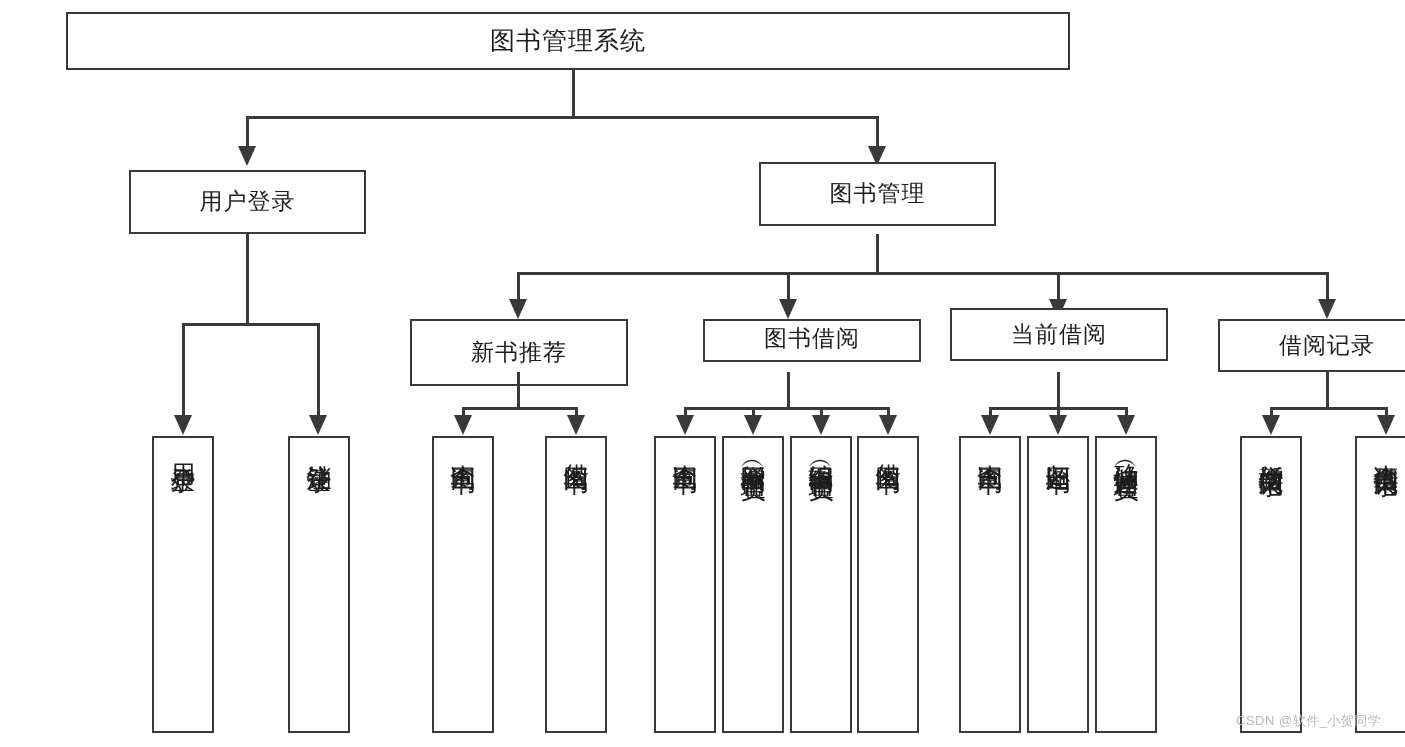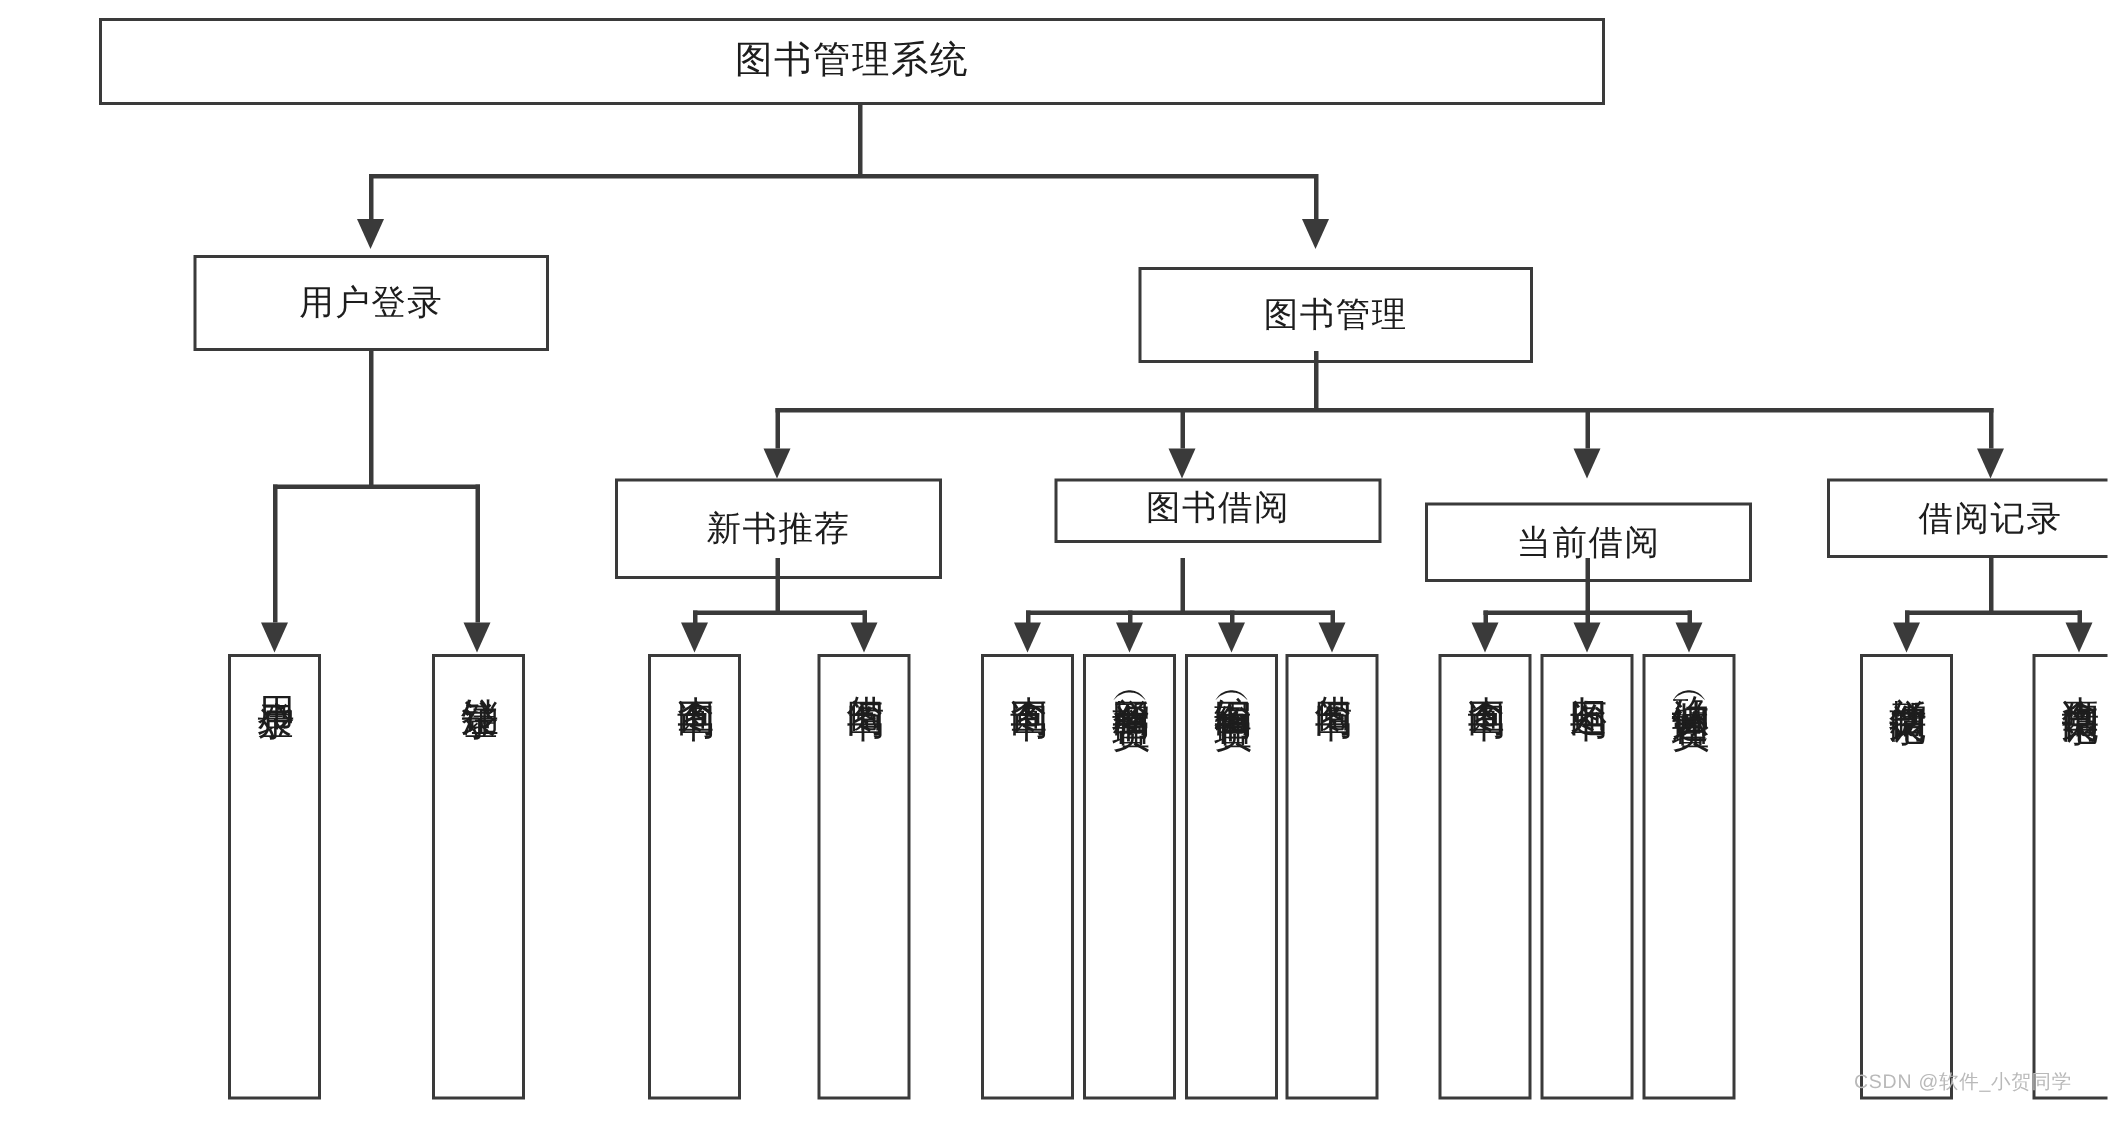--- a/index.html
+++ b/index.html
@@ -94,21 +94,21 @@
   <div class="hline" style="left:198px; top:116px; width:632px; height:3px;"></div>
 
   <div class="vline" style="left:198px; top:116px; width:3px; height:30px;"></div>
   <div class="vline" style="left:828px; top:116px; width:3px; height:30px;"></div>
   <div class="arrow" style="left:190px; top:146px;"></div>
   <div class="arrow" style="left:820px; top:146px;"></div>
 
   <div class="node lvl1" style="left:81px; top:170px; width:237px; height:64px;">
     <span class="label">用户登录</span>
   </div>
-  <div class="node lvl1" style="left:711px; top:178px; width:263px; height:64px;">
+  <div class="node lvl1" style="left:711px; top:162px; width:237px; height:64px;">
     <span class="label">图书管理</span>
   </div>
 
   <div class="vline" style="left:198px; top:234px; width:3px; height:91px;"></div>
   <div class="hline" style="left:134px; top:323px; width:138px; height:3px;"></div>
   <div class="vline" style="left:134px; top:323px; width:3px; height:92px;"></div>
   <div class="vline" style="left:269px; top:323px; width:3px; height:92px;"></div>
   <div class="arrow" style="left:126px; top:415px;"></div>
   <div class="arrow" style="left:261px; top:415px;"></div>
 
@@ -122,21 +122,21 @@
   <div class="arrow" style="left:731px; top:299px;"></div>
   <div class="arrow" style="left:1001px; top:299px;"></div>
   <div class="arrow" style="left:1270px; top:299px;"></div>
 
   <div class="node lvl2" style="left:362px; top:319px; width:218px; height:67px;">
     <span class="label">新书推荐</span>
   </div>
   <div class="node lvl2" style="left:655px; top:319px; width:218px; height:43px;font-family:Liberation Mono, monospace;">
     <span class="label">图书借阅</span>
   </div>
-  <div class="node lvl2" style="left:902px; top:335px; width:218px; height:53px;">
+  <div class="node lvl2" style="left:902px; top:308px; width:218px; height:53px;">
     <span class="label">当前借阅</span>
   </div>
   <div class="node lvl2" style="left:1170px; top:319px; width:218px; height:53px;">
     <span class="label">借阅记录</span>
   </div>
 
   <div class="vline" style="left:469px; top:372px; width:3px; height:37px;"></div>
   <div class="hline" style="left:414px; top:407px; width:116px; height:3px;"></div>
   <div class="vline" style="left:414px; top:407px; width:3px; height:9px;"></div>
   <div class="vline" style="left:527px; top:407px; width:3px; height:9px;"></div>

